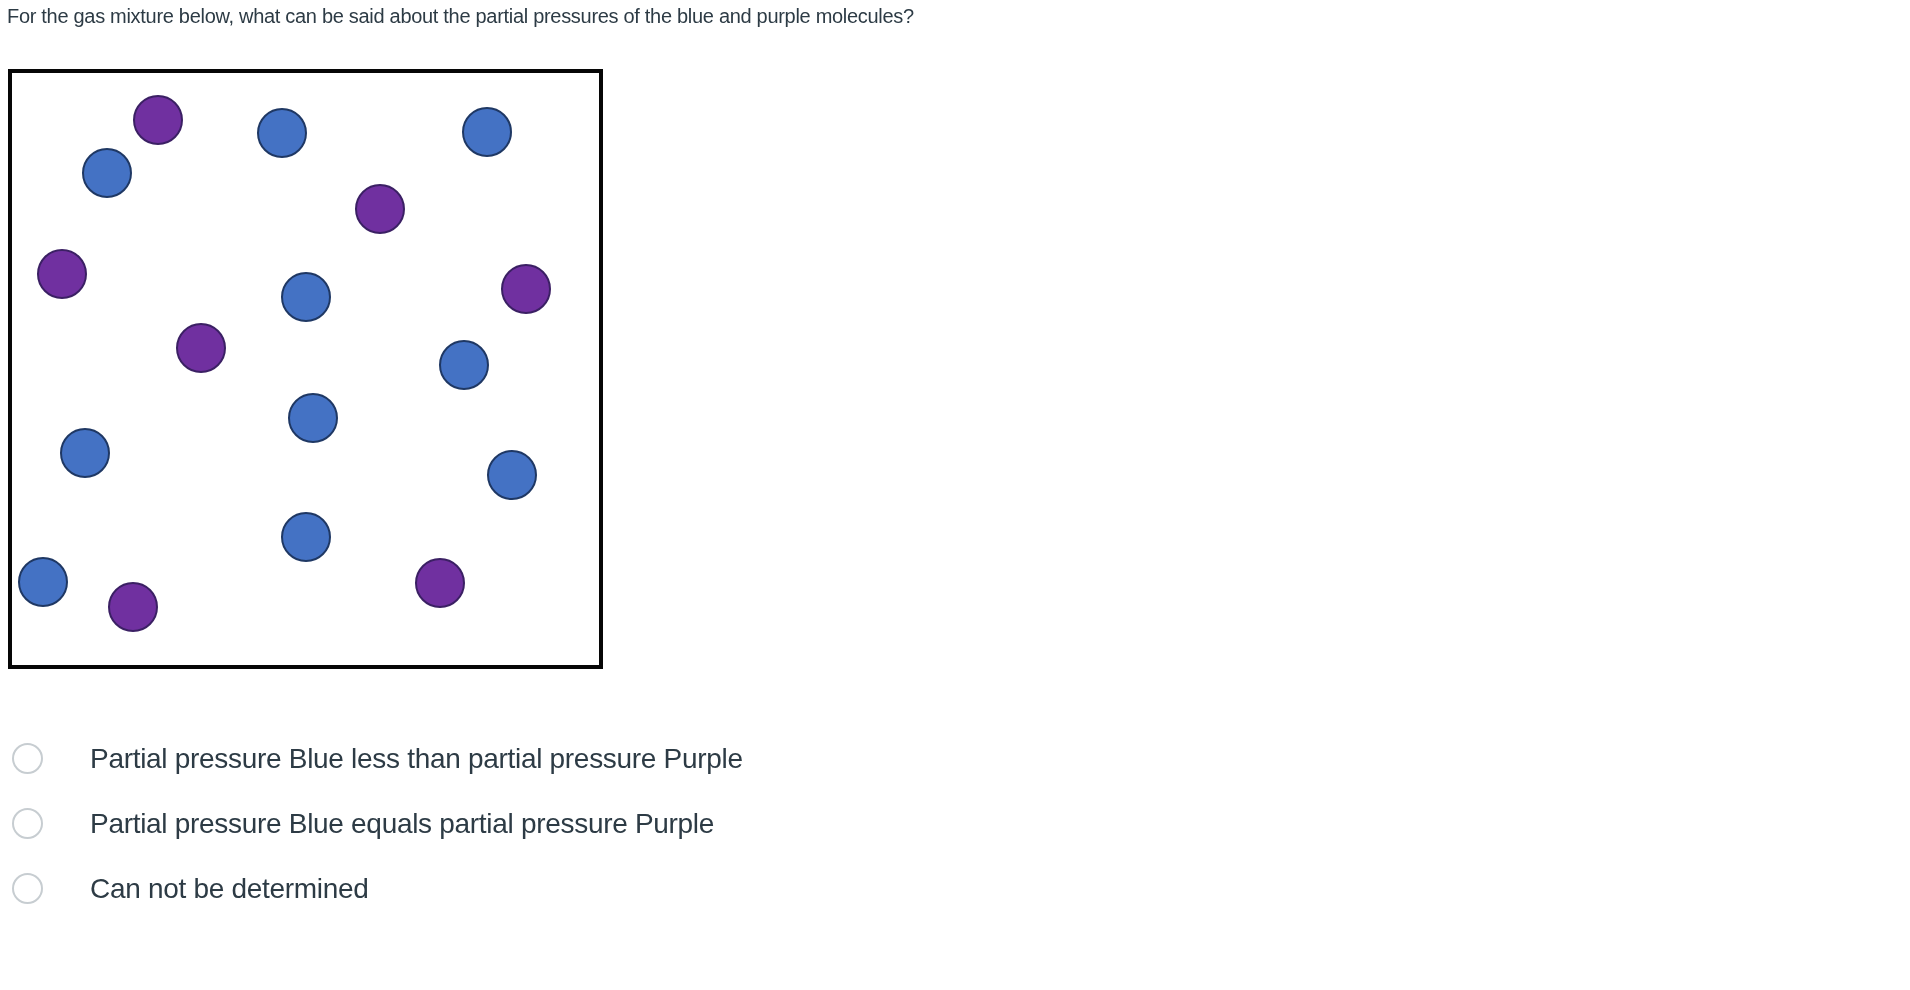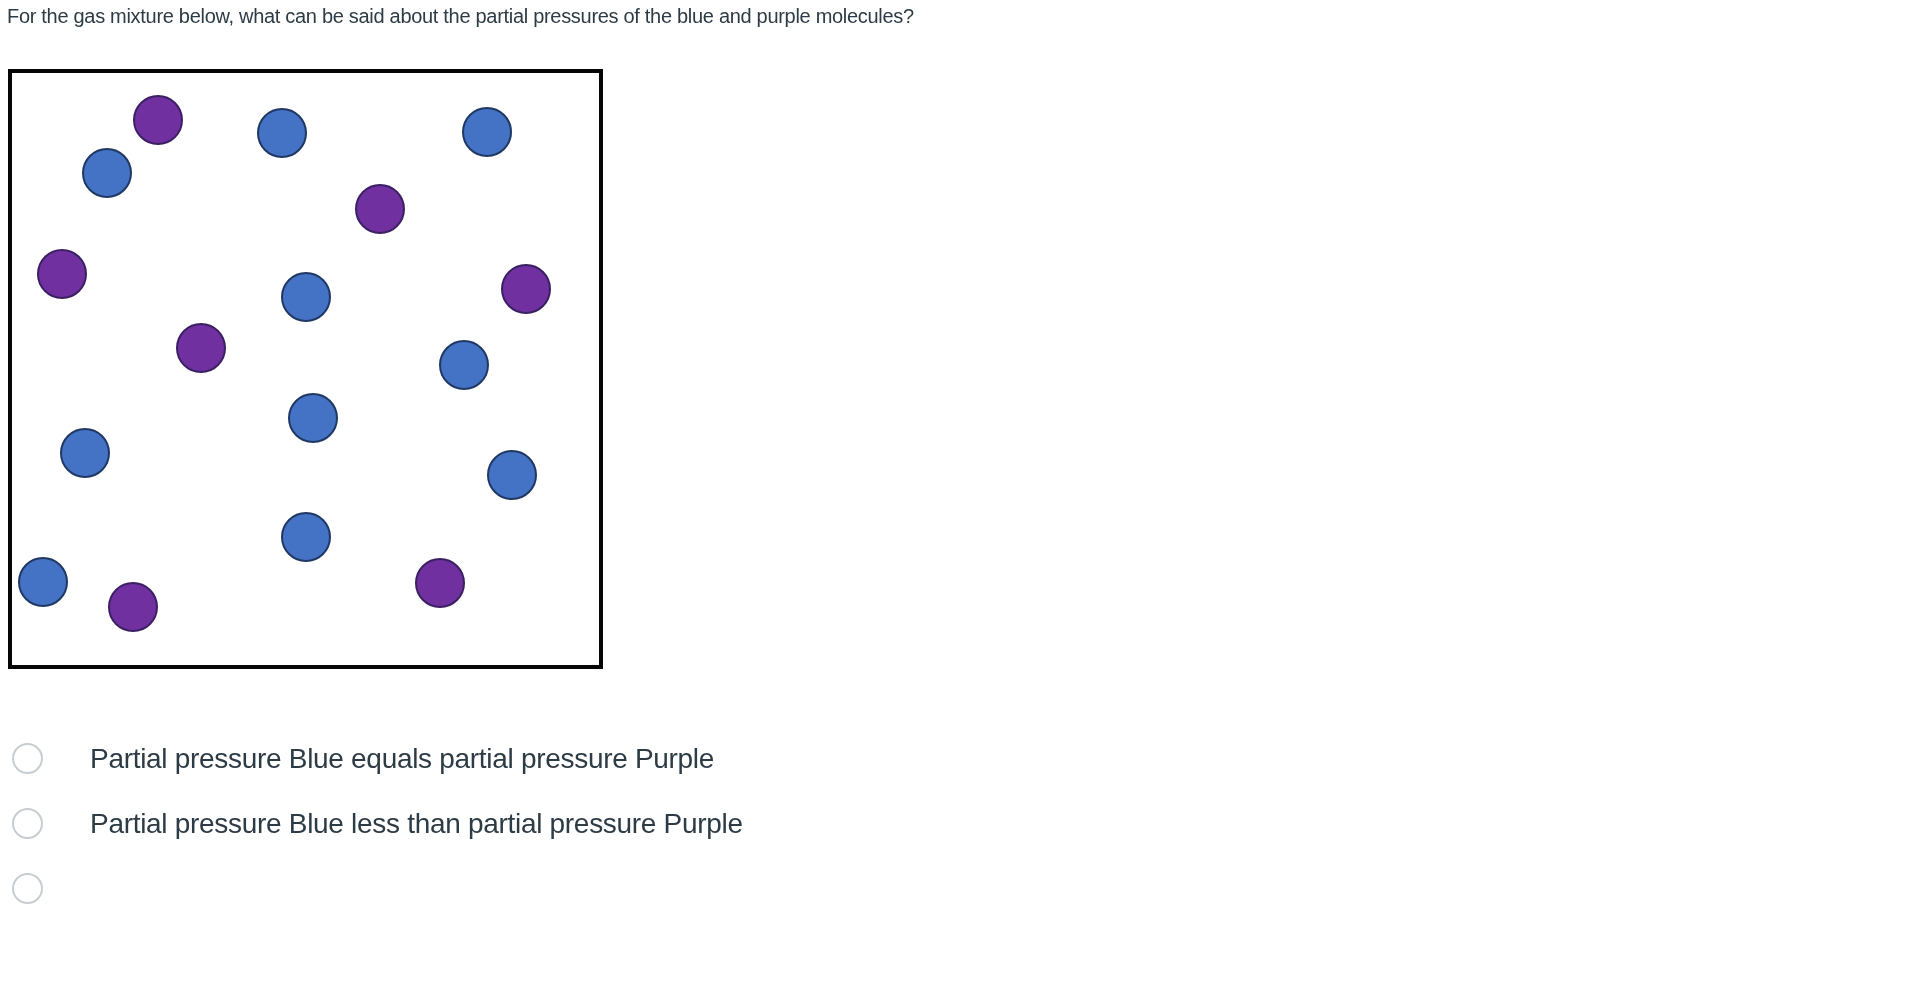--- a/index.html
+++ b/index.html
@@ -79,26 +79,27 @@
       <circle cx="31" cy="509" r="24" fill="#4472c4" stroke="#1f3864" stroke-width="2"></circle>
       <circle cx="428" cy="510" r="24" fill="#7030a0" stroke="#3b2064" stroke-width="2"></circle>
       <circle cx="121" cy="534" r="24" fill="#7030a0" stroke="#3b2064" stroke-width="2"></circle>
     </svg>
 </div>
 
 <div class="options">
 
   <div class="option-row">
     <span class="radio"></span>
-    <span class="option-label">Partial pressure Blue equals partial pressure Purple</span>
+    <span class="option-label">Partial pressure Blue less than partial pressure Purple</span>
   </div>
 
   <div class="option-row">
     <span class="radio"></span>
-    <span class="option-label">Partial pressure Blue less than partial pressure Purple</span>
+    <span class="option-label">Partial pressure Blue equals partial pressure Purple</span>
   </div>
 
 
   <div class="option-row">
     <span class="radio"></span>
+    <span class="option-label">Can not be determined</span>
   </div>
 
 </div>
 
 </body></html>

